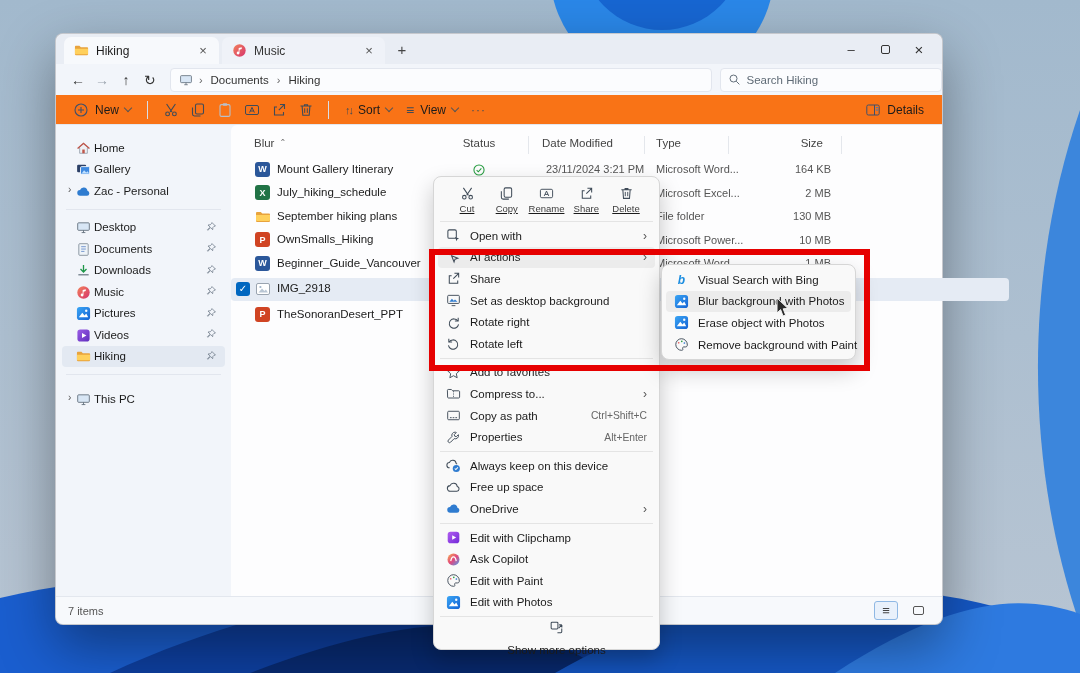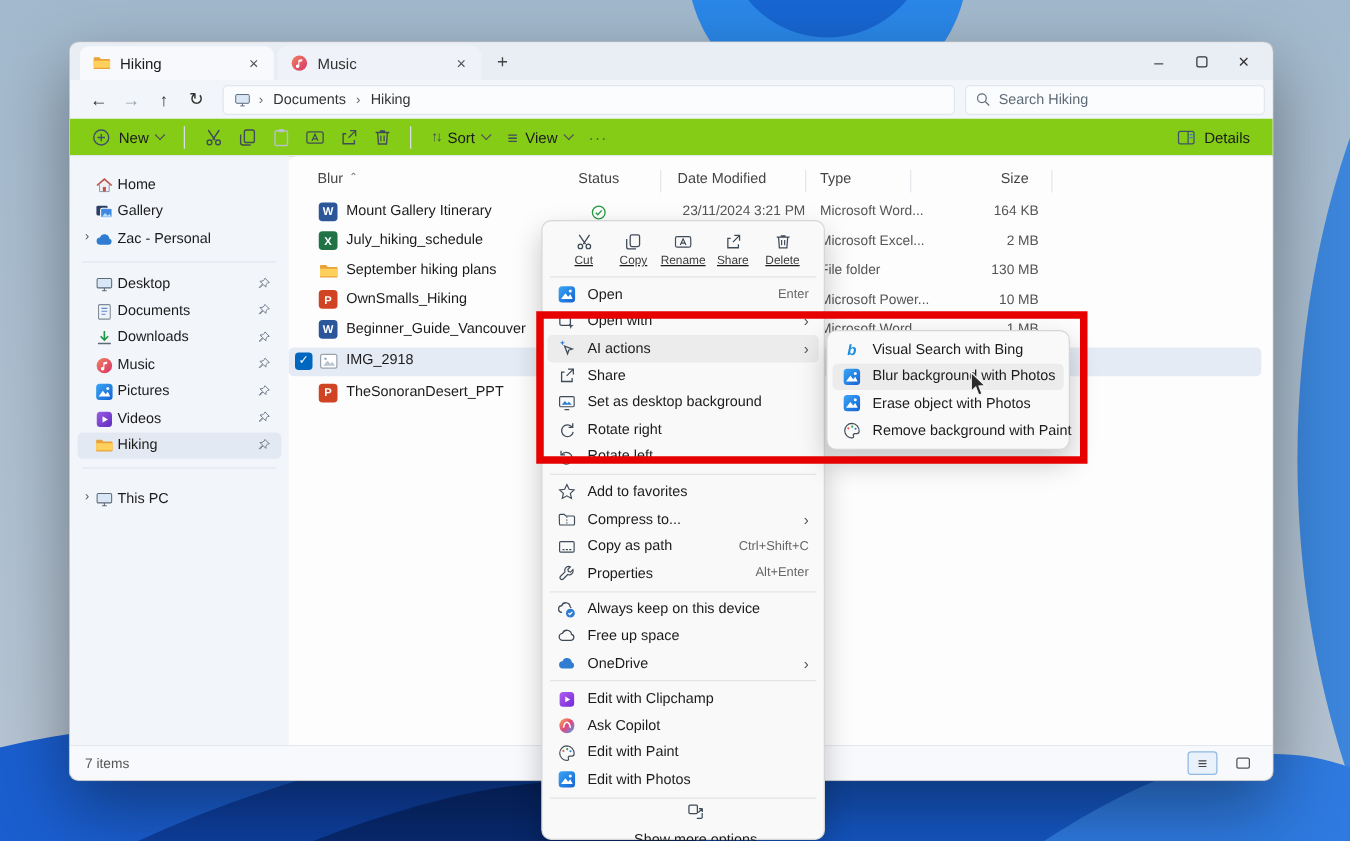--- a/index.html
+++ b/index.html
@@ -4,21 +4,21 @@
 <style>
   *{margin:0;padding:0;box-sizing:border-box;font-family:"Liberation Sans","DejaVu Sans",sans-serif;}
   html,body{width:1080px;height:673px;overflow:hidden;}
   .stage{position:relative;width:1080px;height:673px;overflow:hidden;background:#aabfd2;}
   svg.ic{display:block;width:100%;height:100%;}
 
   
   .wallsvg{position:absolute;inset:0;z-index:0;}
 
   
-  .win{position:absolute;left:55px;top:33px;width:964px;height:592px;background:#f2f5fa;
+  .win{position:absolute;left:55px;top:33px;width:888px;height:592px;background:#f2f5fa;
        border-radius:8px;border:1px solid rgba(0,0,0,.18);box-shadow:0 22px 55px rgba(0,0,0,.38);z-index:10;}
 
   
   .tabbar{position:absolute;left:0;top:0;right:0;height:30px;background:#e9edf4;border-radius:8px 8px 0 0;}
   .tab{position:absolute;top:3px;height:27px;display:flex;align-items:center;gap:7px;padding:0 8px 0 10px;
        font-size:12px;color:#1b1b1b;border-radius:7px 7px 0 0;cursor:default;}
   .tab.active{left:8px;width:155px;background:#f7f9fc;}
   .tab.inactive{left:166px;width:163px;background:#eff2f8;color:#333;}
   .tab .ticon{width:15px;height:15px;flex:0 0 auto;}
   .tab .tlabel{flex:1;white-space:nowrap;overflow:hidden;}
@@ -36,21 +36,21 @@
             display:flex;align-items:center;padding:0 8px;font-size:11.5px;color:#333;gap:6px;}
   .crumbsep{color:#666;font-size:11px;}
   .crumb{padding:1px 2px;border-radius:3px;}
   .searchbox{margin-left:8px;width:240px;height:24px;background:#fbfcfe;border:1px solid #e2e6ee;border-radius:4px;
              display:flex;align-items:center;padding:0 7px;gap:6px;}
   .searchbox input{border:none;outline:none;background:transparent;font-size:11.5px;color:#444;width:100%;}
   .searchbox input::placeholder{color:#5f6b76;}
   .sico{width:13px;height:13px;color:#5f6b76;flex:0 0 auto;}
 
   
-  .toolbar{position:absolute;left:0;top:61px;right:0;height:30px;background:#84cc16;border-bottom:1px solid #e3e7ee;
+  .toolbar{position:absolute;left:0;top:61px;right:0;height:30px;background:#f97316;border-bottom:1px solid #e3e7ee;
            display:flex;align-items:center;padding:0 10px;}
   .tbtn{display:flex;align-items:center;gap:6px;font-size:12px;color:#1b1b1b;padding:4px 7px;border-radius:4px;background:none;border:none;}
   .ticn{width:16px;height:16px;color:#40506b;}
   .caret{width:6px;height:6px;border-right:1.2px solid #555;border-bottom:1.2px solid #555;transform:rotate(45deg);margin-top:-4px;display:inline-block;}
   .tdiv{width:1px;height:18px;background:#d9dee6;margin:0 9px;}
   .tico{width:27px;height:24px;display:flex;align-items:center;justify-content:center;color:#3f4b58;border-radius:4px;}
   .tico.dim{color:#b9c0ca;}
   .tico svg{width:16px;height:16px;}
   .sortg{font-size:11px;letter-spacing:-2px;color:#3f4b58;}
   .viewg{font-size:14px;color:#3f4b58;}
@@ -707,29 +707,20 @@
             <use href="#s-trash"></use>
           </svg>
           <span class="ql">Delete</span>
         </span>
     </div>
     <div class="mdiv"></div>
 
     <div class="mi">
       <span class="mic">
           <svg>
-            <use href="#s-photos"></use>
-          </svg>
-        </span>
-      <span class="mil">Open</span>
-      <span class="mis">Enter</span>
-    </div>
-    <div class="mi">
-      <span class="mic">
-          <svg>
             <use href="#s-openwith"></use>
           </svg>
         </span>
       <span class="mil">Open with</span>
       <span class="mich">›</span>
     </div>
     <div class="mi hl">
       <span class="mic">
           <svg>
             <use href="#s-ai"></use>

